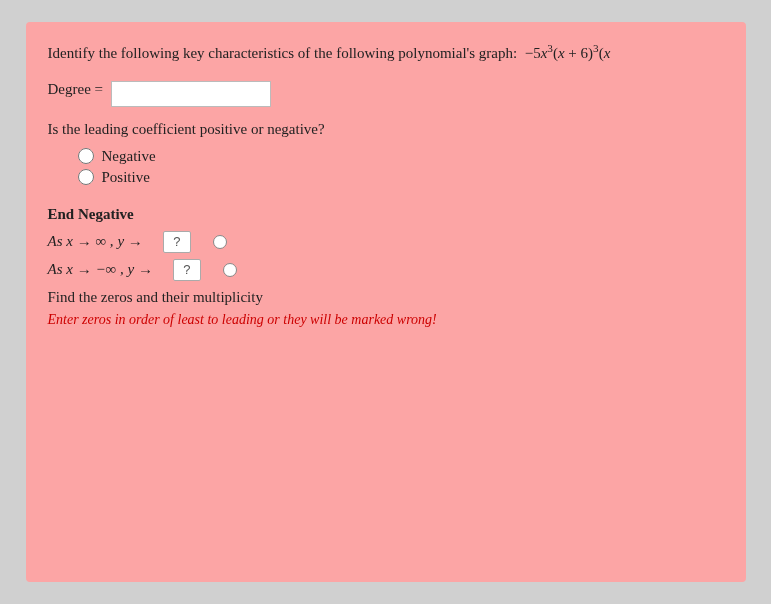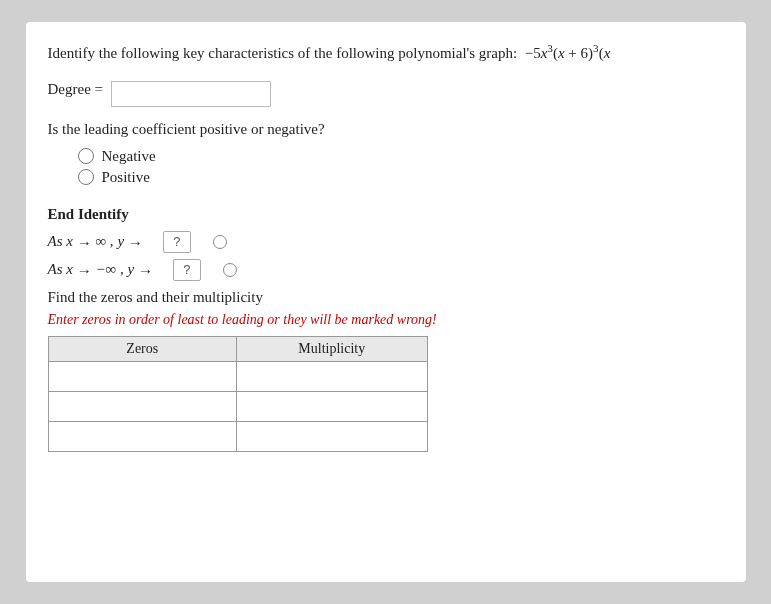--- a/index.html
+++ b/index.html
@@ -9,21 +9,21 @@
       font-family: 'Times New Roman', Times, serif;
       display: flex;
       justify-content: center;
       align-items: center;
       width: 771px;
       height: 604px;
       overflow: hidden;
     }
 
     .card {
-      background: #ffffff;
+      background: #fca5a5;
       width: 720px;
       min-height: 560px;
       padding: 18px 22px 18px 22px;
       border-radius: 4px;
       font-size: 15px;
       color: #222;
     }
 
     .problem-text {
       font-size: 15px;
@@ -199,54 +199,32 @@
     <label class="radio-label">
       <input type="radio" name="lc" value="negative" style="">
       <span>Negative</span>
     </label>
     <label class="radio-label">
       <input type="radio" name="lc" value="positive" style="">
       <span>Positive</span>
     </label>
   </div>
 
-  <div class="section-title">End Identify</div>
+  <div class="section-title">End Negative</div>
 
   <div class="behavior-row">
     <span class="math-sym">As <em>x</em> → ∞ , <em>y</em> →</span>
     <button class="dropdown-btn">?</button>
     <span class="circle-icon"></span>
   </div>
 
   <div class="behavior-row">
     <span class="math-sym">As <em>x</em> → −∞ , <em>y</em> →</span>
     <button class="dropdown-btn">?</button>
     <span class="circle-icon"></span>
   </div>
 
   <div class="find-zeros-text">Find the zeros and their multiplicity</div>
 
   <div class="warning-text">Enter zeros in order of least to leading or they will be marked wrong!</div>
 
-  <table class="zeros-table">
-    <thead>
-      <tr>
-        <th>Zeros</th>
-        <th>Multiplicity</th>
-      </tr>
-    </thead>
-    <tbody>
-      <tr>
-        <td><input type="text" style=""></td>
-        <td><input type="text" style=""></td>
-      </tr>
-      <tr>
-        <td><input type="text" style=""></td>
-        <td><input type="text" style=""></td>
-      </tr>
-      <tr>
-        <td><input type="text" style=""></td>
-        <td><input type="text" style=""></td>
-      </tr>
-    </tbody>
-  </table>
 
 </div>
 
 </body></html>

